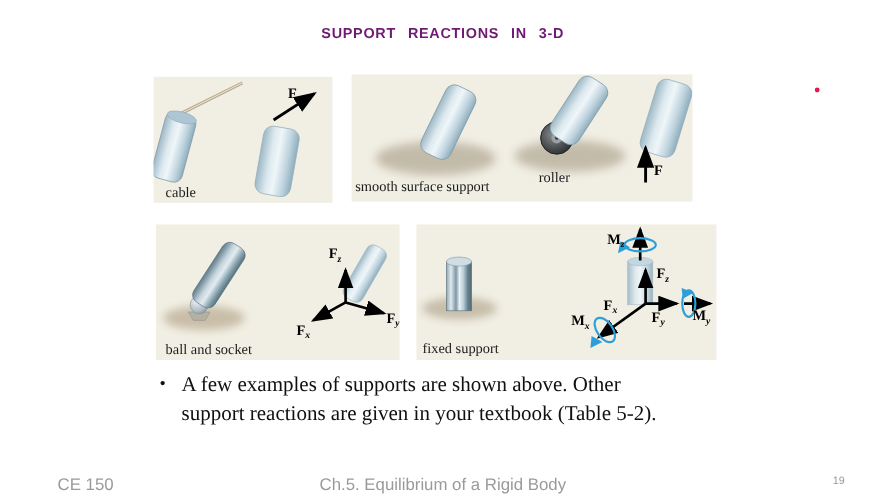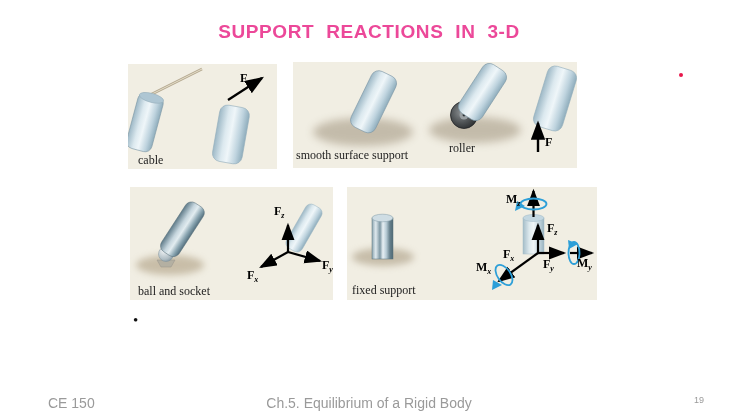--- a/index.html
+++ b/index.html
@@ -1,19 +1,19 @@
 <!DOCTYPE html>
 <html><head>
 <meta charset="utf-8">
 <style>
   html,body{margin:0;padding:0;background:#fff;}
   .slide{position:relative;width:738px;height:418px;background:#ffffff;overflow:hidden;
          font-family:"Liberation Sans",sans-serif;}
   .title{position:absolute;top:21px;left:0;width:100%;text-align:center;
-         font-size:19px;font-weight:bold;color:#ec4899;letter-spacing:.6px;word-spacing:6px;margin:0;}
+         font-size:12px;font-weight:bold;color:#701a75;letter-spacing:.6px;word-spacing:6px;margin:0;}
   .red-dot{position:absolute;left:679px;top:73px;width:4px;height:4px;border-radius:50%;
            background:#e8174b;}
   .panel{position:absolute;background:#f1eee3;}
   .panelA{left:128px;top:64px;width:149px;height:105px;}
   .panelB{left:293px;top:62px;width:284px;height:106px;}
   .panelC{left:130px;top:187px;width:203px;height:113px;}
   .panelD{left:347px;top:187px;width:250px;height:113px;}
   .panel svg{display:block;width:100%;height:100%;}
   .caption{font-family:"Liberation Serif",serif;font-size:12px;fill:#1c1c1c;}
   .flabel{font-family:"Liberation Serif",serif;font-size:12px;font-weight:bold;fill:#000;}
@@ -208,19 +208,23 @@
 
       <line x1="223" y1="66" x2="245" y2="66" stroke="#000" stroke-width="2.2" marker-end="url(#arrD)"></line>
       <ellipse cx="227" cy="66" rx="5.5" ry="11" fill="none" stroke="#2d9fd8" stroke-width="1.8"></ellipse>
       <polygon points="221,53 231,57 222,62" fill="#2d9fd8"></polygon>
       <text class="flabel" x="230" y="80"><tspan>M</tspan><tspan class="fsub" dy="3">y</tspan></text>
     </svg>
   </div>
 
   <div class="bullet-block">
     <span class="bullet-marker">•</span>
+    <div class="bullet-lines">
+      <div>A few examples of supports are shown above. Other</div>
+      <div>support reactions are given in your textbook (Table 5-2).</div>
+    </div>
   </div>
 
   <span class="footer-left">CE 150</span>
   <span class="footer-center">Ch.5. Equilibrium of a Rigid Body</span>
   <span class="footer-right">19</span>
 
 </div>
 
 </body></html>

